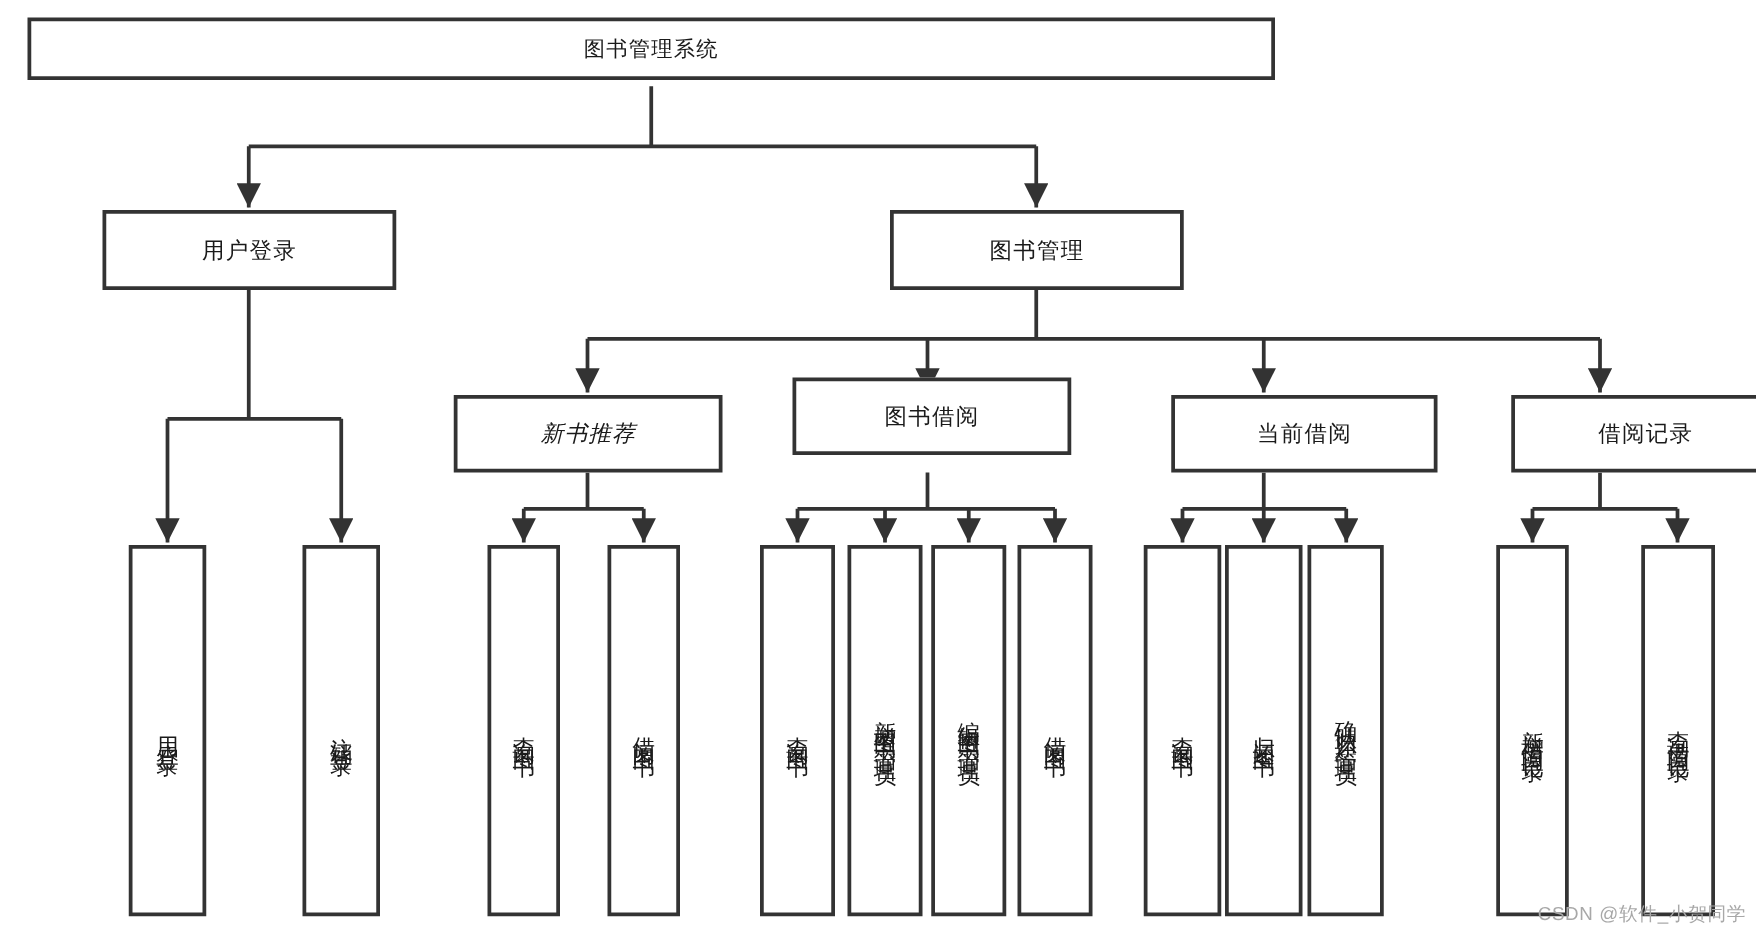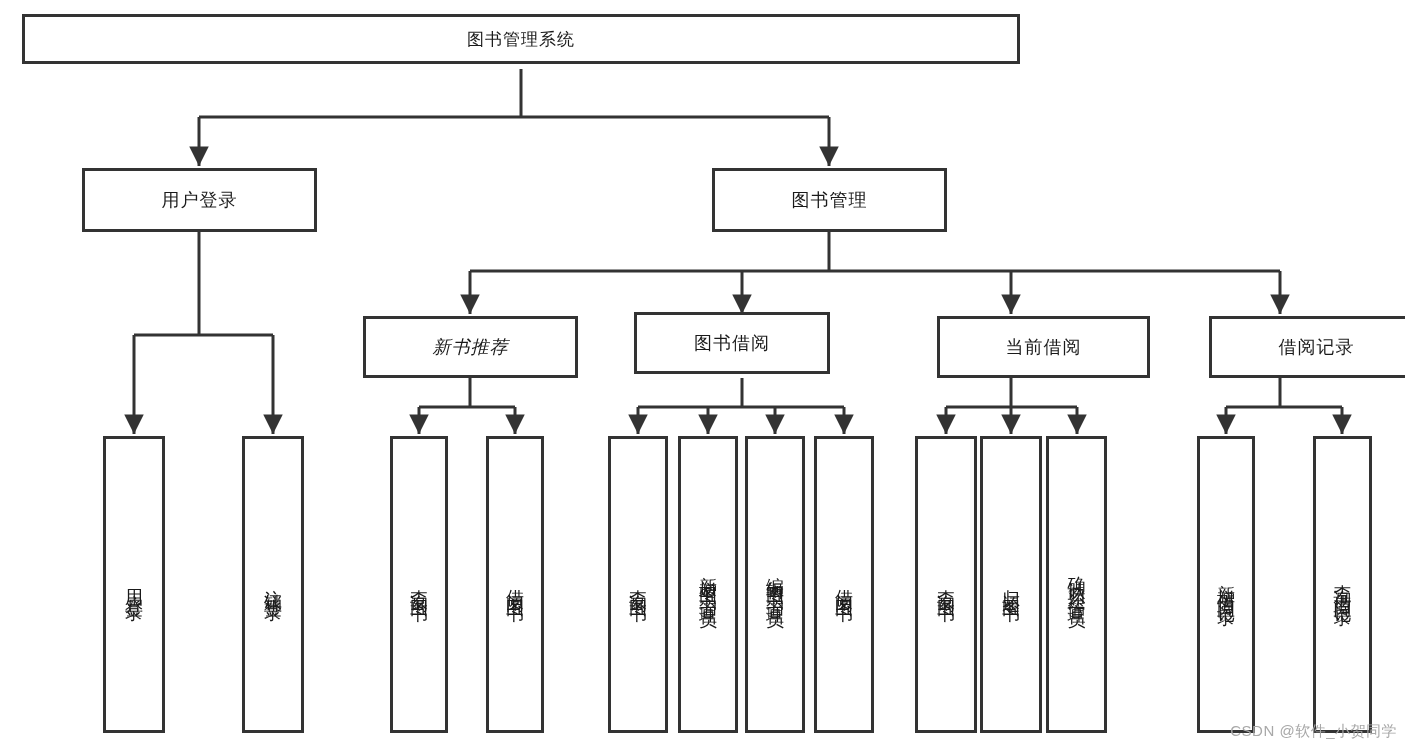--- a/index.html
+++ b/index.html
@@ -108,21 +108,21 @@
   <div class="box" style="left:82px; top:168px; width:235px; height:64px;">
     <span class="h-label">用户登录</span>
   </div>
   <div class="box" style="left:712px; top:168px; width:235px; height:64px;">
     <span class="h-label">图书管理</span>
   </div>
 
   <div class="box" style="left:363px; top:316px; width:215px; height:62px;font-style:italic;">
     <span class="h-label">新书推荐</span>
   </div>
-  <div class="box" style="left:634px; top:312px; width:196px; height:62px;justify-content:center;">
+  <div class="box" style="left:634px; top:302px; width:223px; height:62px;justify-content:center;">
     <span class="h-label">图书借阅</span>
   </div>
   <div class="box" style="left:905px; top:316px; width:213px; height:62px;margin-left:32px;">
     <span class="h-label">当前借阅</span>
   </div>
   <div class="box" style="left:1209px; top:316px; width:215px; height:62px;">
     <span class="h-label">借阅记录</span>
   </div>
 
   <div class="box leaf" style="left:103px; width:62px;">

